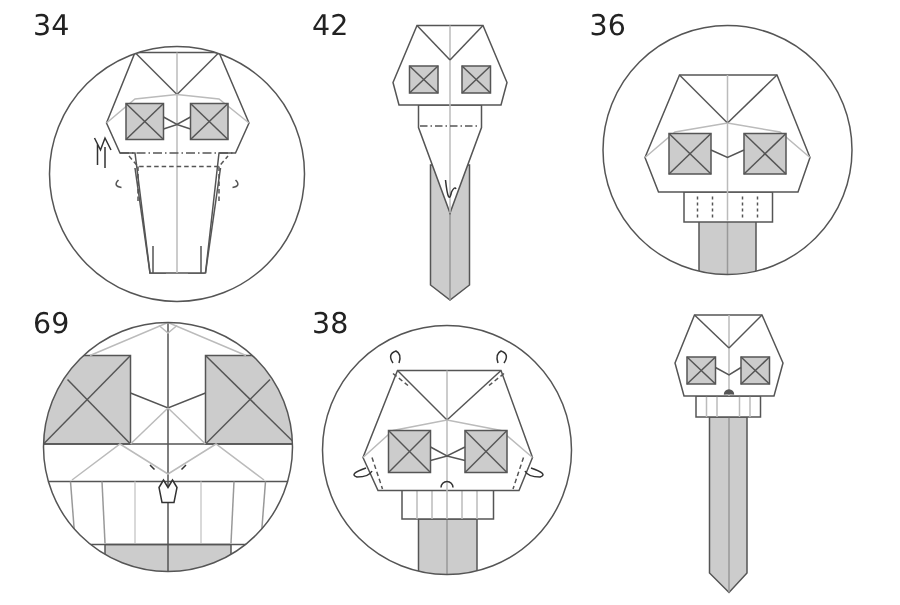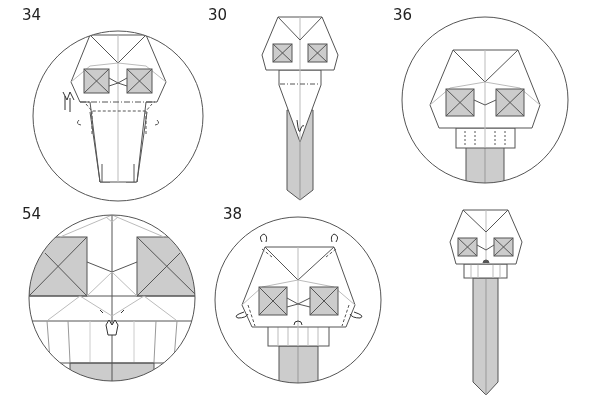--- a/index.html
+++ b/index.html
@@ -1,27 +1,27 @@
 <!DOCTYPE html>
 <html><head>
 <meta charset="utf-8">
 <style>
   html,body{margin:0;padding:0;background:#fff;}
   body{width:600px;height:403px;position:relative;overflow:hidden;font-family:"DejaVu Sans",sans-serif;}
-  .step-num{position:absolute;font-size:15px;color:#222;}
+  .step-num{position:absolute;font-size:19px;color:#222;}
   svg{position:absolute;left:0;top:0;}
 </style>
 </head>
 <body>
 
 <div class="step-num" style="left:22px;top:6px;">34</div>
-<div class="step-num" style="left:208px;top:6px;">30</div>
+<div class="step-num" style="left:208px;top:6px;">42</div>
 <div class="step-num" style="left:393px;top:6px;text-align:center;">36</div>
-<div class="step-num" style="left:22px;top:205px;">54</div>
-<div class="step-num" style="left:208px;top:205px;margin-left:15px;">38</div>
+<div class="step-num" style="left:22px;top:205px;">69</div>
+<div class="step-num" style="left:208px;top:205px;">38</div>
 
 <svg width="600" height="403" viewBox="0 0 600 403">
   <defs>
     <clipPath id="c34">
         <circle cx="118" cy="116" r="85"></circle>
       </clipPath>
     <clipPath id="c36">
         <circle cx="485" cy="100" r="83"></circle>
       </clipPath>
     <clipPath id="c37">

